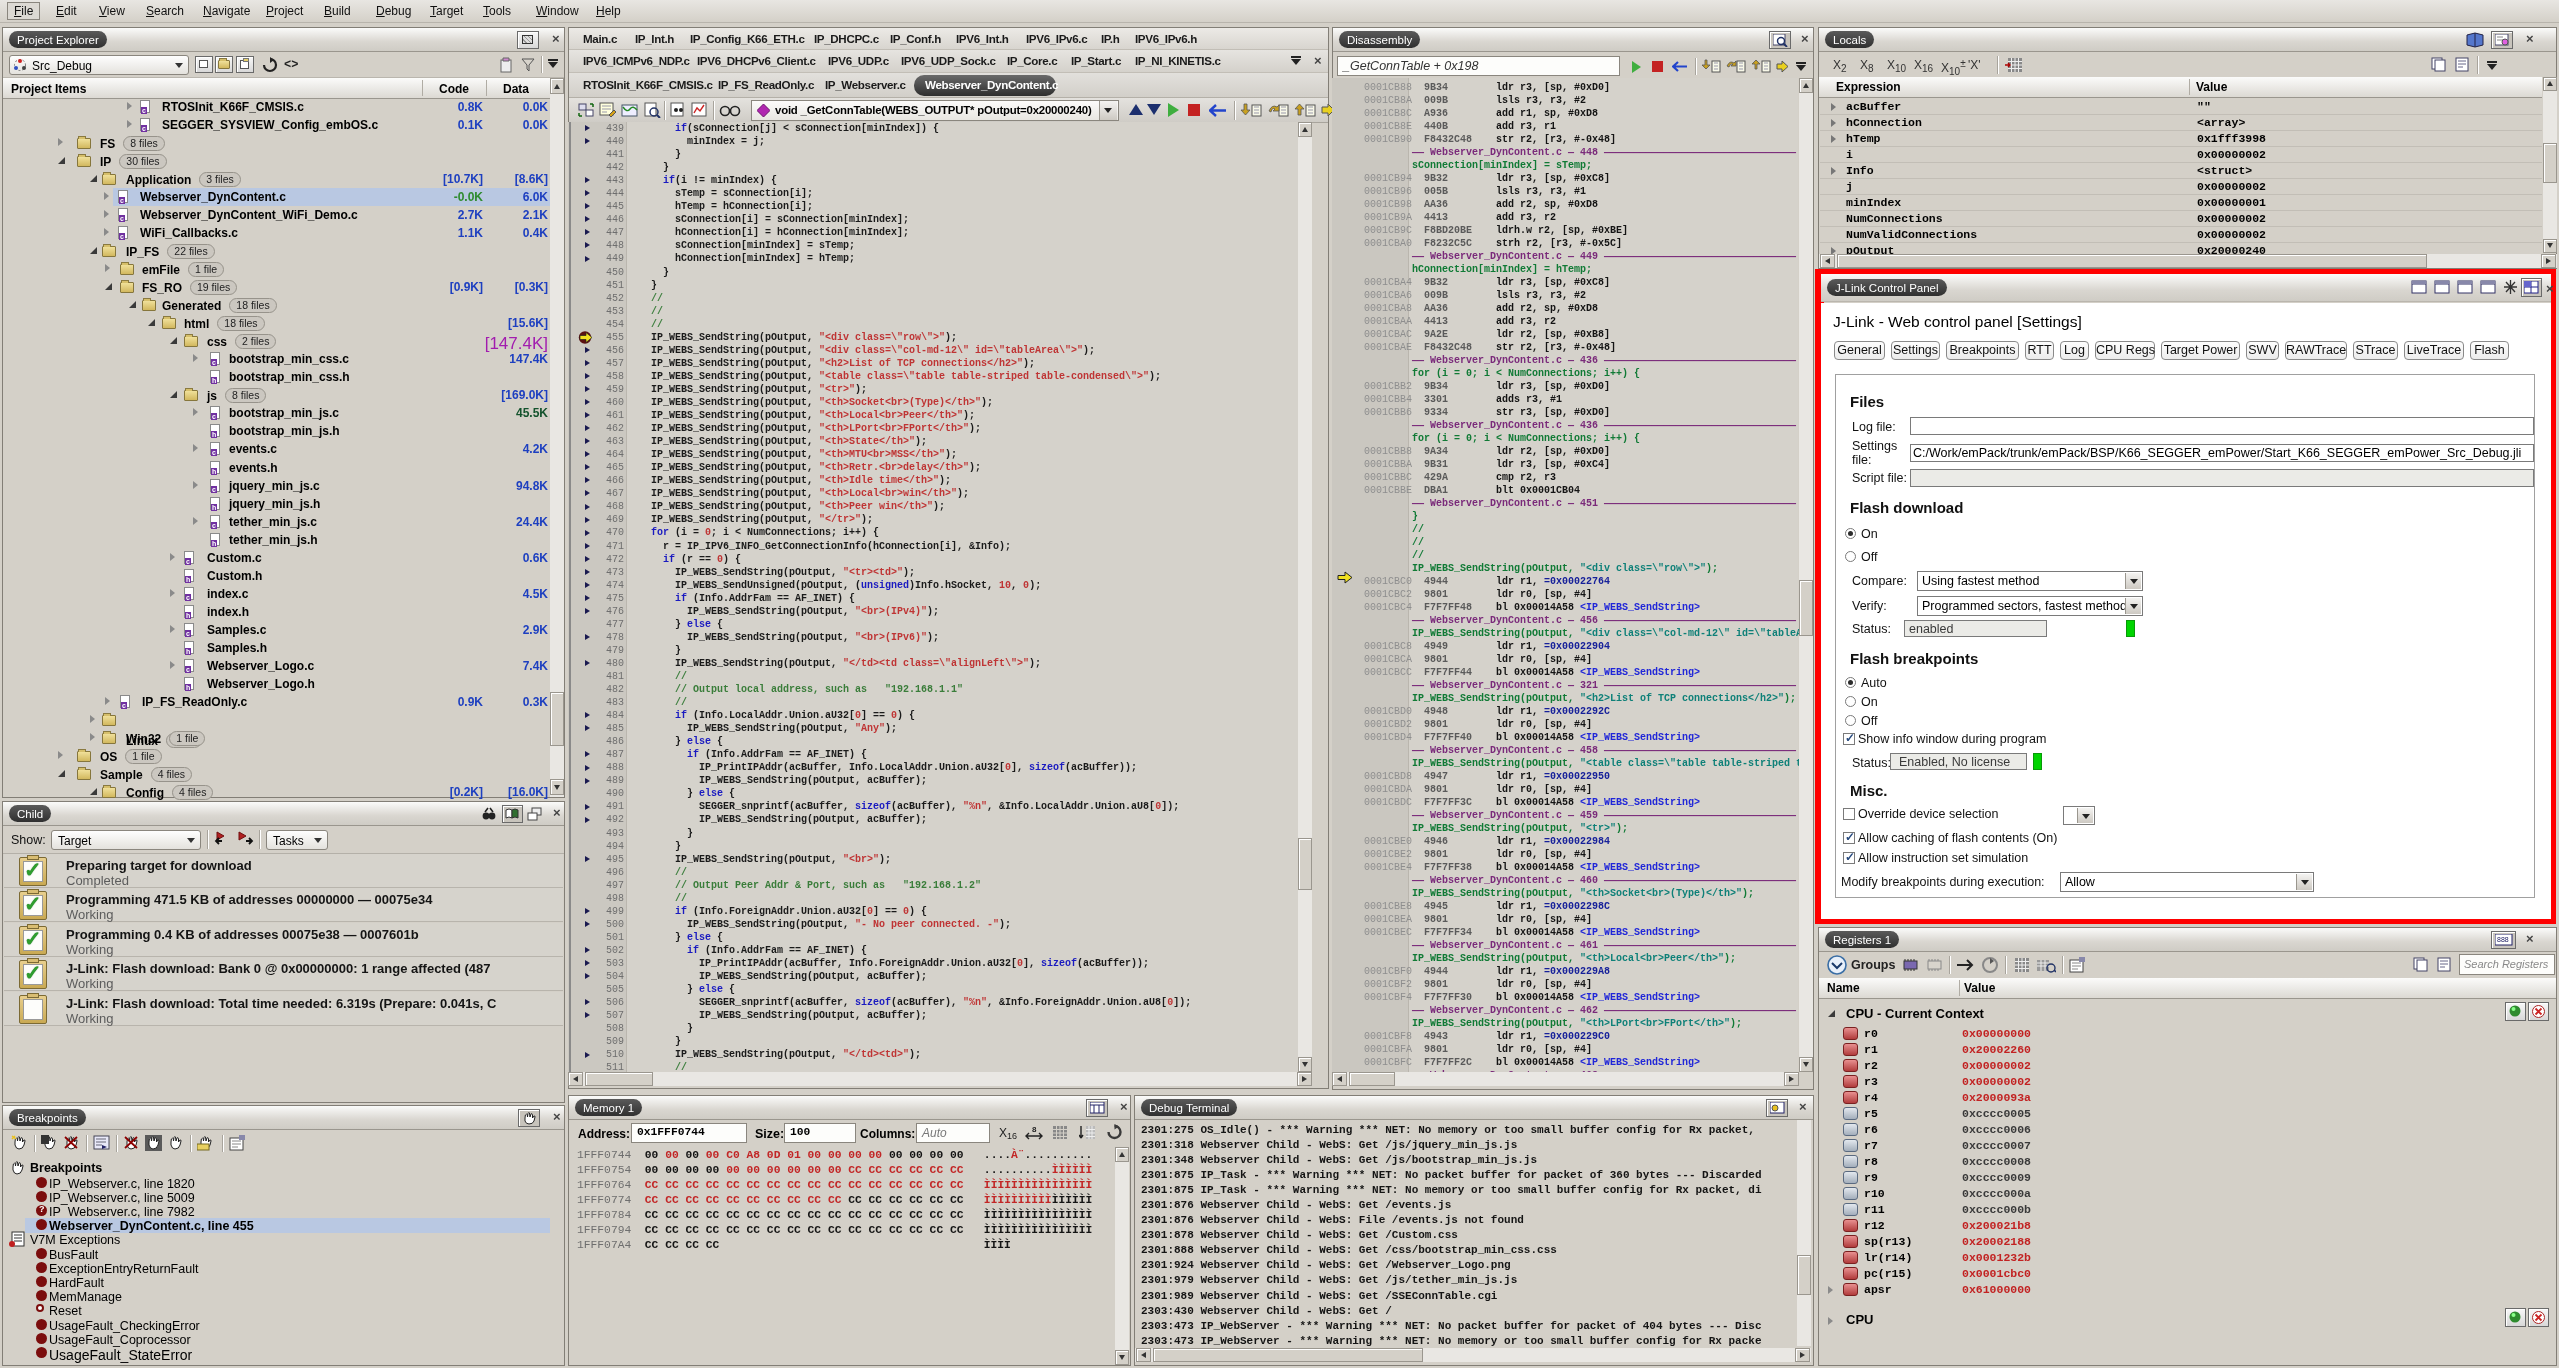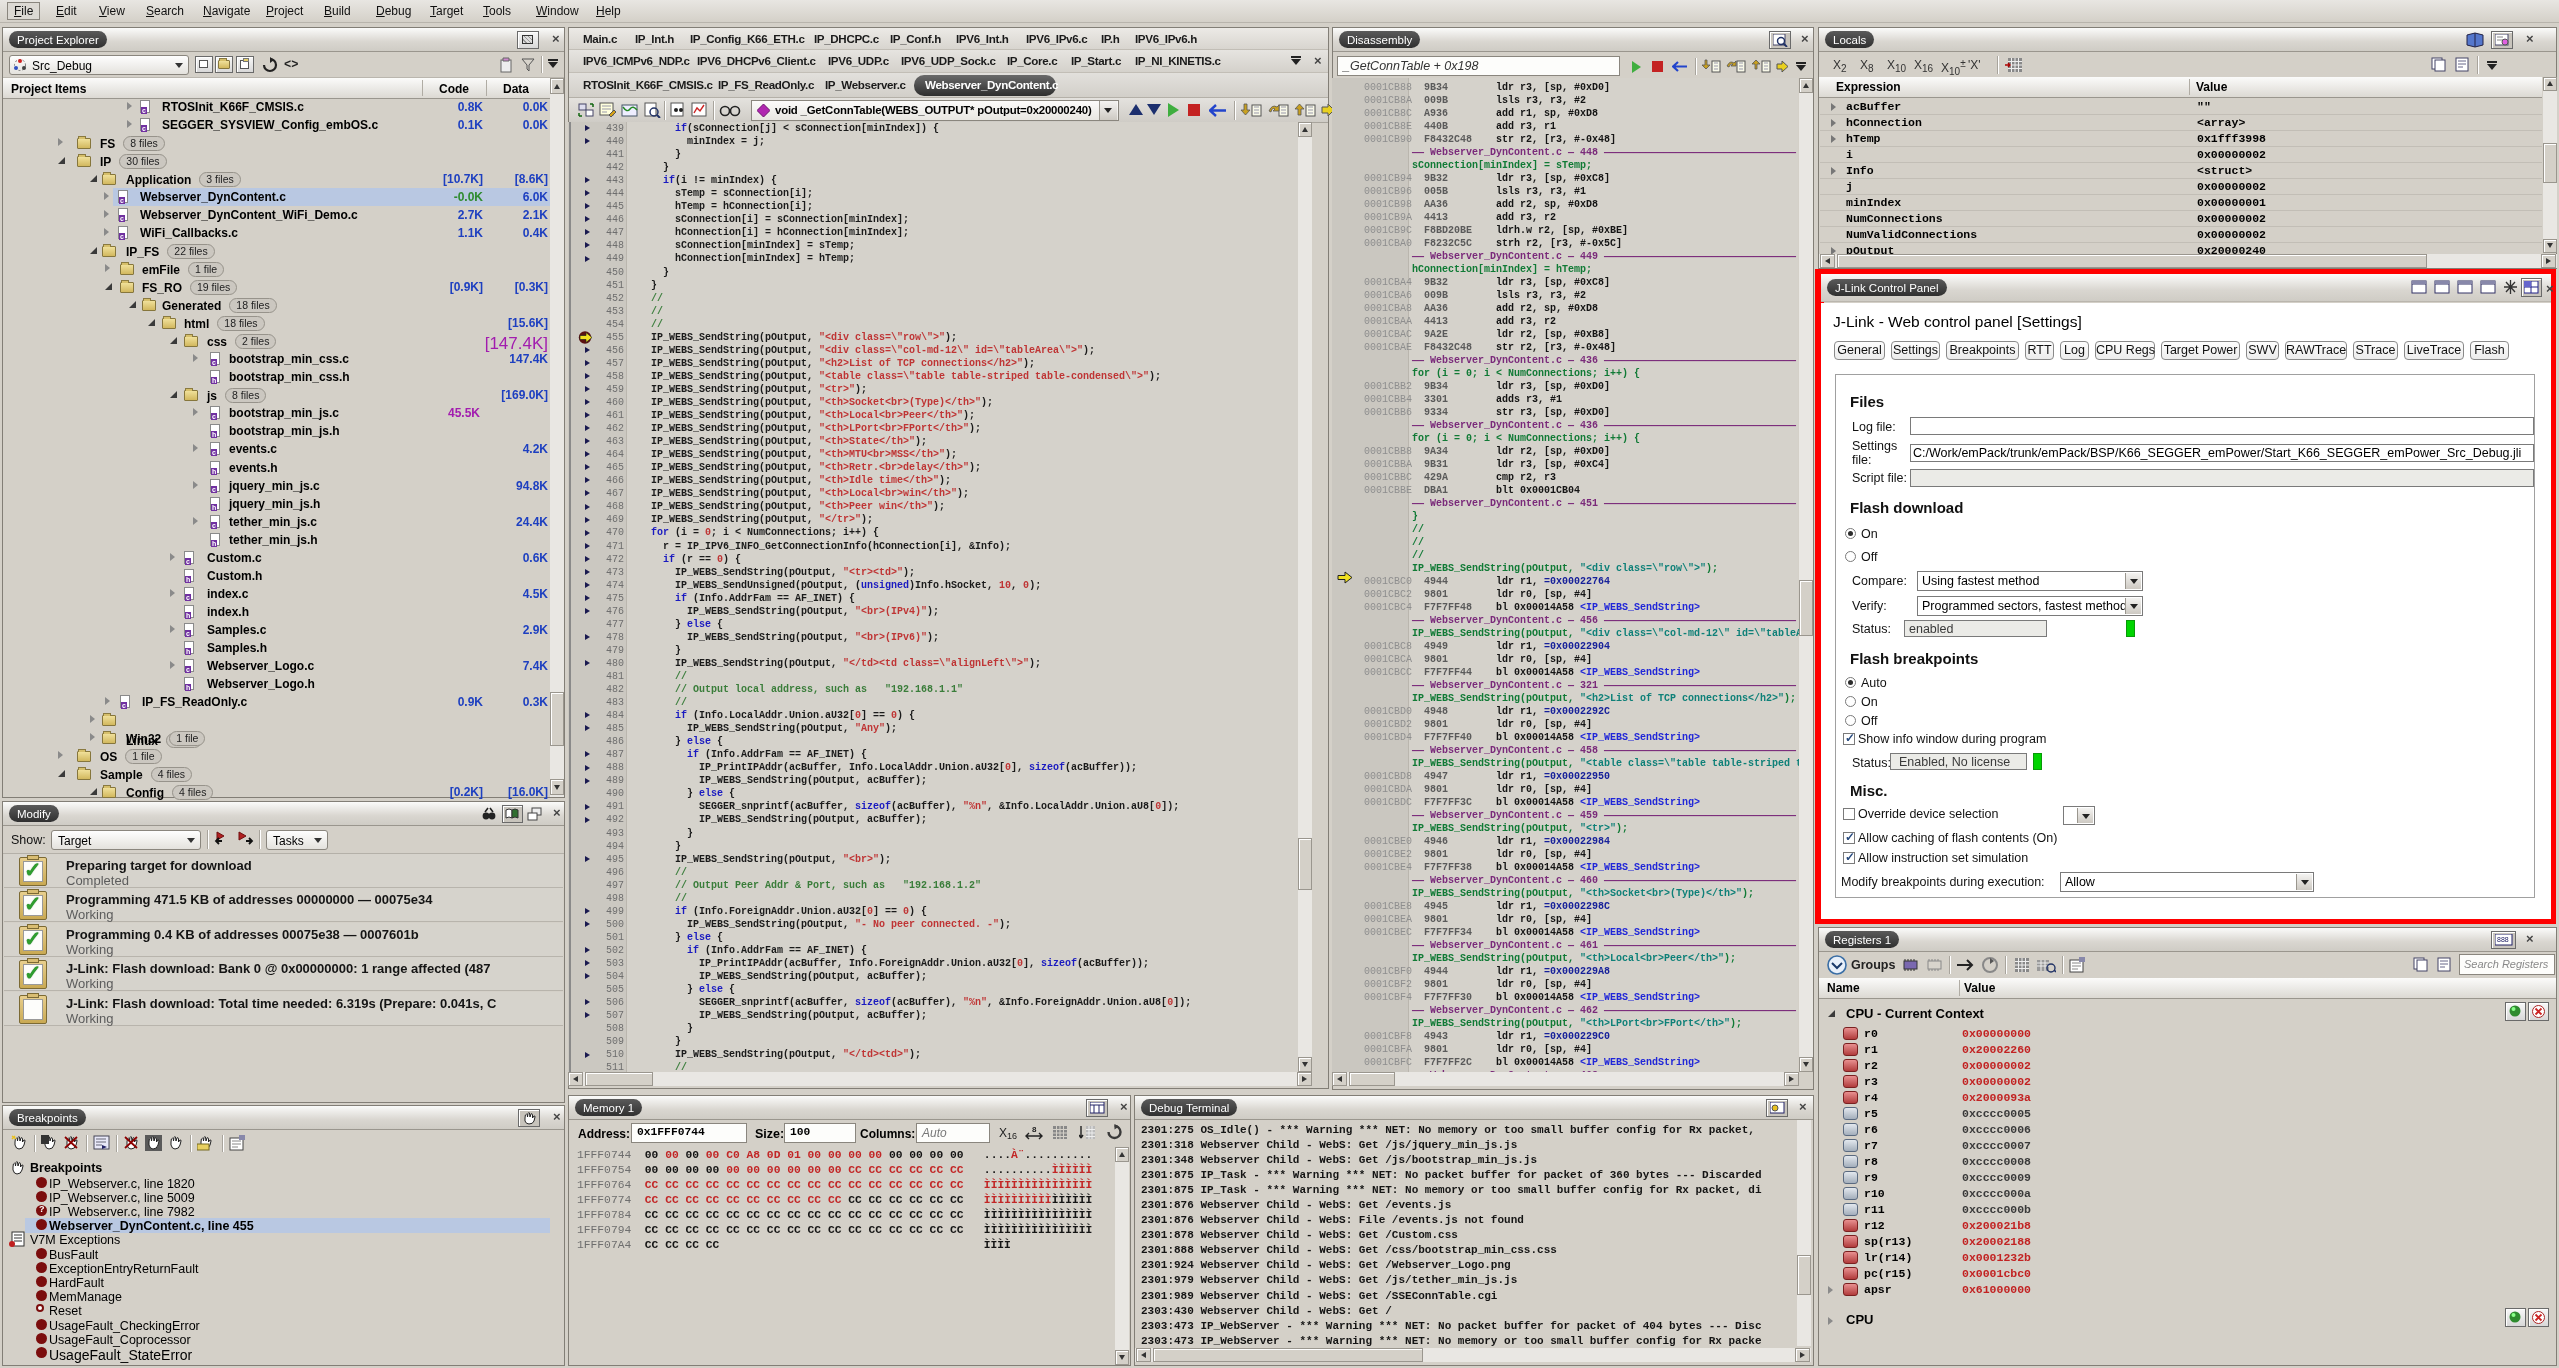--- a/index.html
+++ b/index.html
@@ -169,21 +169,21 @@
 <div class="abs" style="left:445px;top:324px;width:100px;text-align:right;font-size:12px;font-weight:700;color:#1d3fc0">147.4K</div>
 <span class="fic abs" d="h" style="position:absolute;left:207px;top:342px"></span>
 <div class="abs" style="left:226px;top:342px;font-size:12px;font-weight:700;white-space:nowrap">bootstrap_min_css.h</div>
 <div class="exp-o" style="left:167px;top:363px"></div>
 <div class="fold abs" style="position:absolute;left:181px;top:362px"></div>
 <div class="abs" style="left:204px;top:360px;font-size:12px;font-weight:700;white-space:nowrap">js<span class="badge">8 files</span></div>
 <div class="abs" style="left:445px;top:360px;width:100px;text-align:right;font-size:12px;font-weight:700;color:#1d3fc0">[169.0K]</div>
 <div class="exp-c" style="left:190px;top:380px"></div>
 <span class="fic abs" d="c" style="position:absolute;left:207px;top:378px"></span>
 <div class="abs" style="left:226px;top:378px;font-size:12px;font-weight:700;white-space:nowrap">bootstrap_min_js.c</div>
-<div class="abs" style="left:445px;top:378px;width:100px;font-size:12px;font-weight:700;color:#a21caf">45.5K</div>
+<div class="abs" style="left:445px;top:378px;width:100px;text-align:right;font-size:12px;font-weight:700;color:#14532d">45.5K</div>
 <span class="fic abs" d="h" style="position:absolute;left:207px;top:396px"></span>
 <div class="abs" style="left:226px;top:396px;font-size:12px;font-weight:700;white-space:nowrap">bootstrap_min_js.h</div>
 <div class="exp-c" style="left:190px;top:416px"></div>
 <span class="fic abs" d="c" style="position:absolute;left:207px;top:414px"></span>
 <div class="abs" style="left:226px;top:414px;font-size:12px;font-weight:700;white-space:nowrap">events.c</div>
 <div class="abs" style="left:445px;top:414px;width:100px;text-align:right;font-size:12px;font-weight:700;color:#1d3fc0">4.2K</div>
 <span class="fic abs" d="h" style="position:absolute;left:207px;top:433px"></span>
 <div class="abs" style="left:226px;top:433px;font-size:12px;font-weight:700;white-space:nowrap">events.h</div>
 <div class="exp-c" style="left:190px;top:453px"></div>
 <span class="fic abs" d="c" style="position:absolute;left:207px;top:451px"></span>
@@ -245,21 +245,21 @@
 <div class="abs" style="left:445px;top:757px;width:100px;text-align:right;font-size:12px;font-weight:700;color:#1d3fc0">[16.0K]</div>
 <div class="scv" style="left:547px;top:50px;width:14px;height:719px"></div>
 <div class="scarr" style="left:547px;top:50px;width:14px;height:16px"></div>
     <div class="tri" style="left:551px;top:56px;border-left:3.5px solid transparent;border-right:3.5px solid transparent;border-bottom:5px solid #333"></div>
 <div class="scb" style="left:547px;top:664px;width:14px;height:54px"></div>
 <div class="scarr" style="left:547px;top:751px;width:14px;height:16px"></div>
     <div class="tri" style="left:551px;top:757px;border-left:3.5px solid transparent;border-right:3.5px solid transparent;border-top:5px solid #333"></div>
 </div>
 <div class="panel" style="left:2px;top:801px;width:563px;height:302px">
 <div class="tbar"></div>
-    <div class="pill" style="left:6px">Modify</div>
+    <div class="pill" style="left:6px">Child</div>
 <svg class="abs" style="left:478px;top:5px" width="17" height="15">
       <circle cx="5" cy="9" r="3.4" fill="#222"></circle>
       <circle cx="11" cy="9" r="3.4" fill="#222"></circle>
       <path d="M4 5 L7 1 M12 5 L9 1" stroke="#222" stroke-width="1.6"></path>
     </svg>
 <div class="ibox" style="left:499px;top:3px;width:21px;height:18px;background:#c8c4bc"></div>
 <svg class="abs" style="left:502px;top:6px" width="15" height="12">
       <path d="M1 2 Q4 0 7 2 L7 10 Q4 8 1 10 Z" fill="#fff" stroke="#333"></path>
       <path d="M13 2 Q10 0 7 2 L7 10 Q10 8 13 10 Z" fill="#2f6e2f" stroke="#333"></path>
     </svg>

